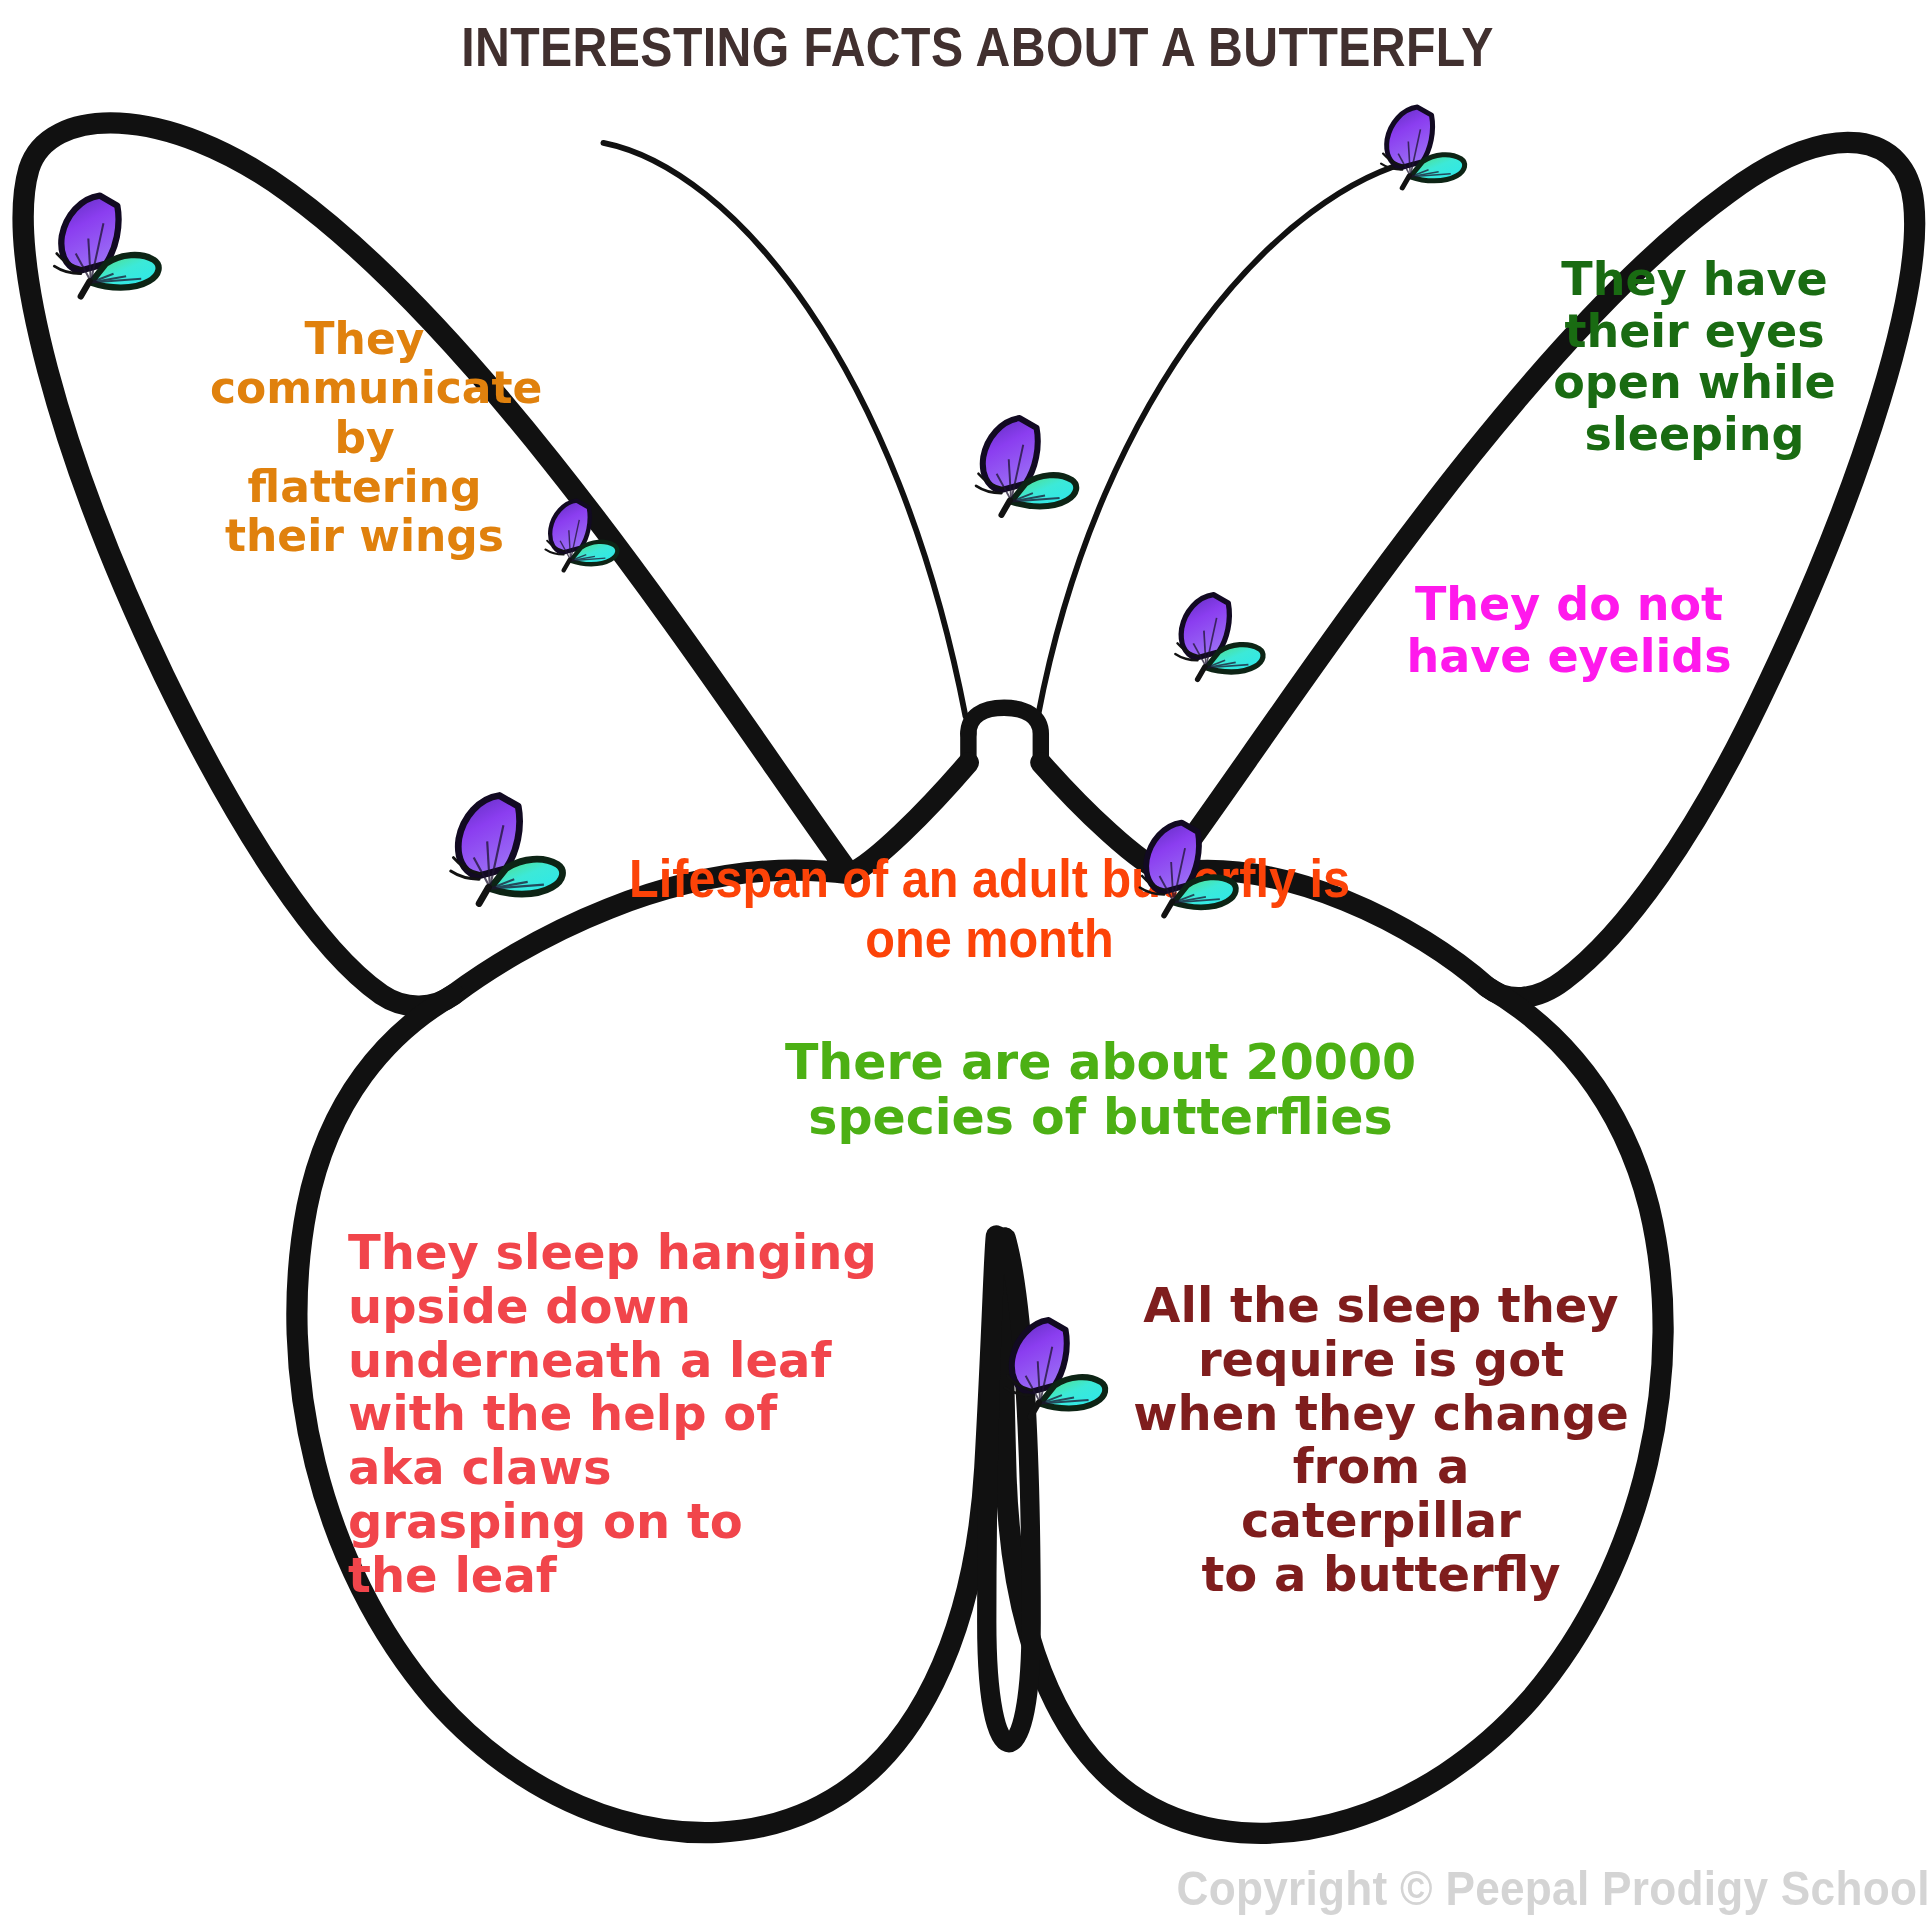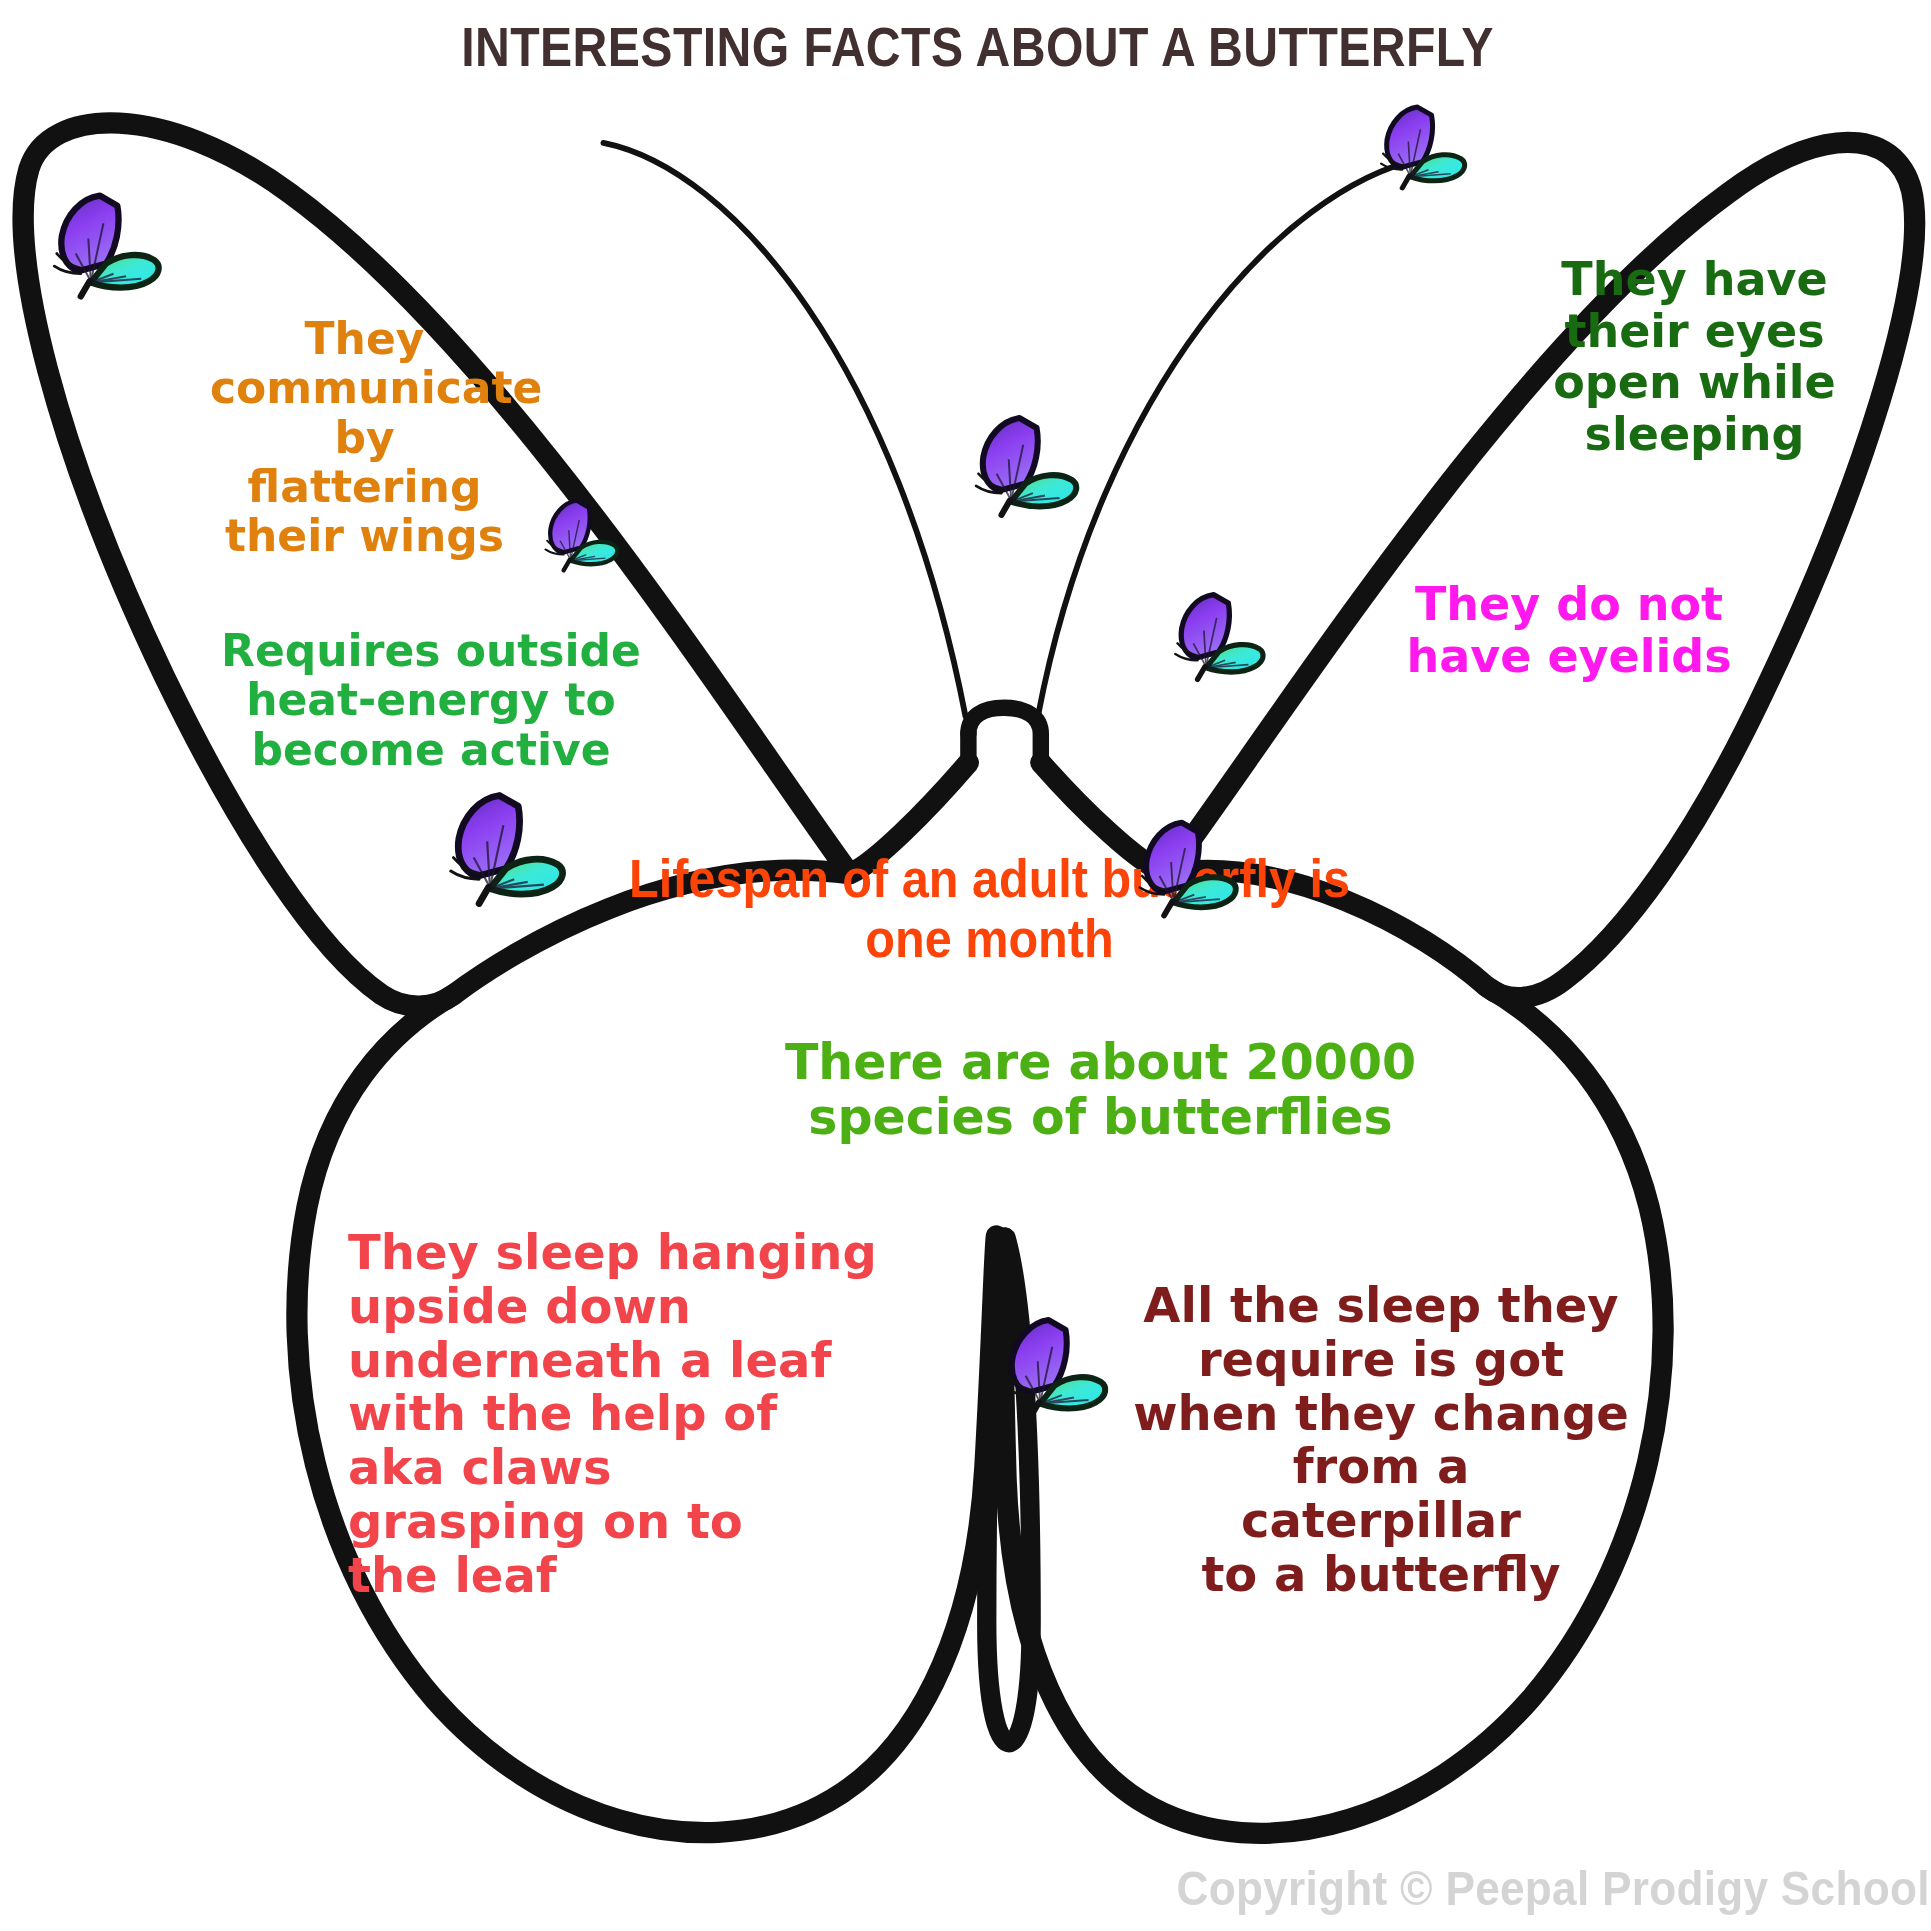--- a/index.html
+++ b/index.html
@@ -120,23 +120,20 @@
                C 1058 1805, 1068 1762, 1068 1680 C 1068 1500, 1060 1345, 1042 1282" stroke-width="20"></path>
     </g>
   </svg>
 
   <div class="title">INTERESTING FACTS ABOUT A BUTTERFLY</div>
 
   <div class="fact" id="fact-communicate">They
 communicate
 by flattering
 their wings</div>
-  <div class="fact" id="fact-heat">Requires outside
-heat-energy to
-become active</div>
   <div class="fact" id="fact-eyes-open">They have
 their eyes
 open while
 sleeping</div>
   <div class="fact" id="fact-eyelids">They do not
 have eyelids</div>
   <div class="fact" id="fact-lifespan">Lifespan of an adult butterfly is
 one month</div>
   <div class="fact" id="fact-species">There are about 20000
 species of butterflies</div>

